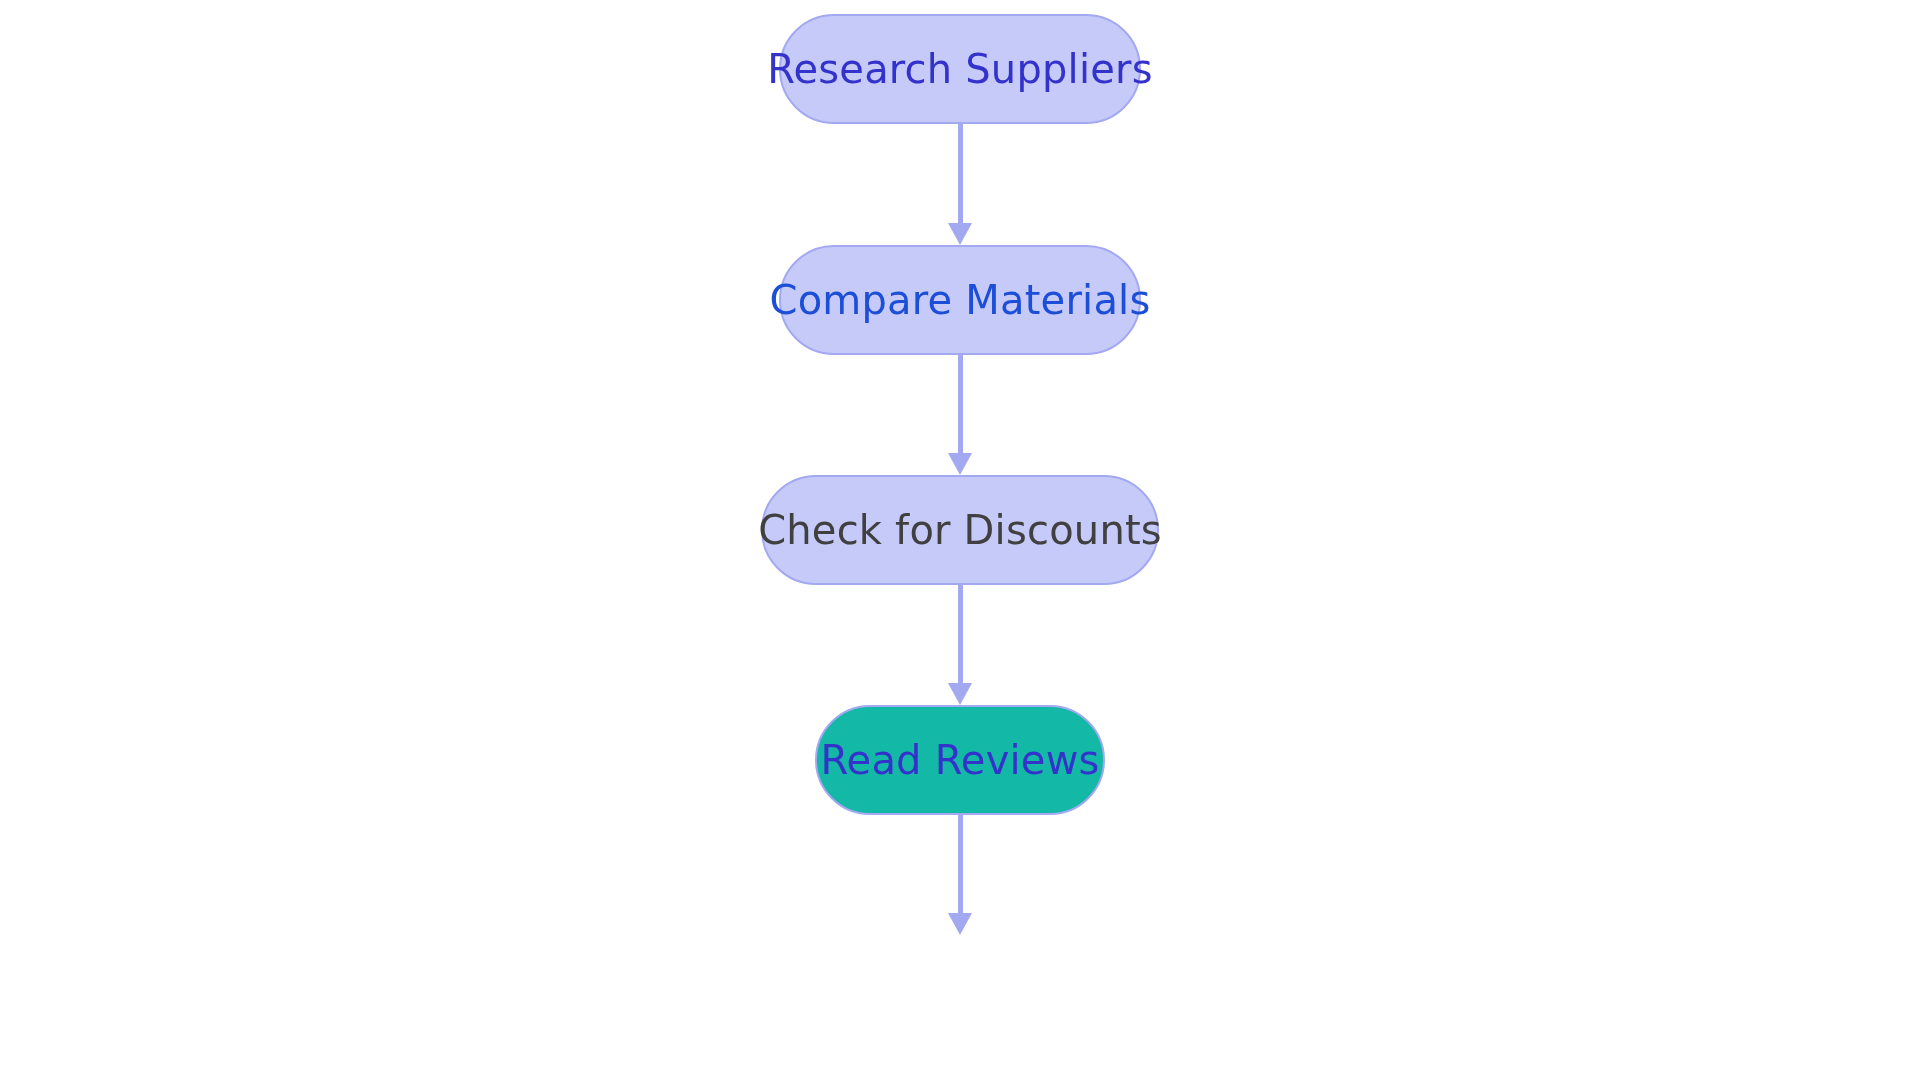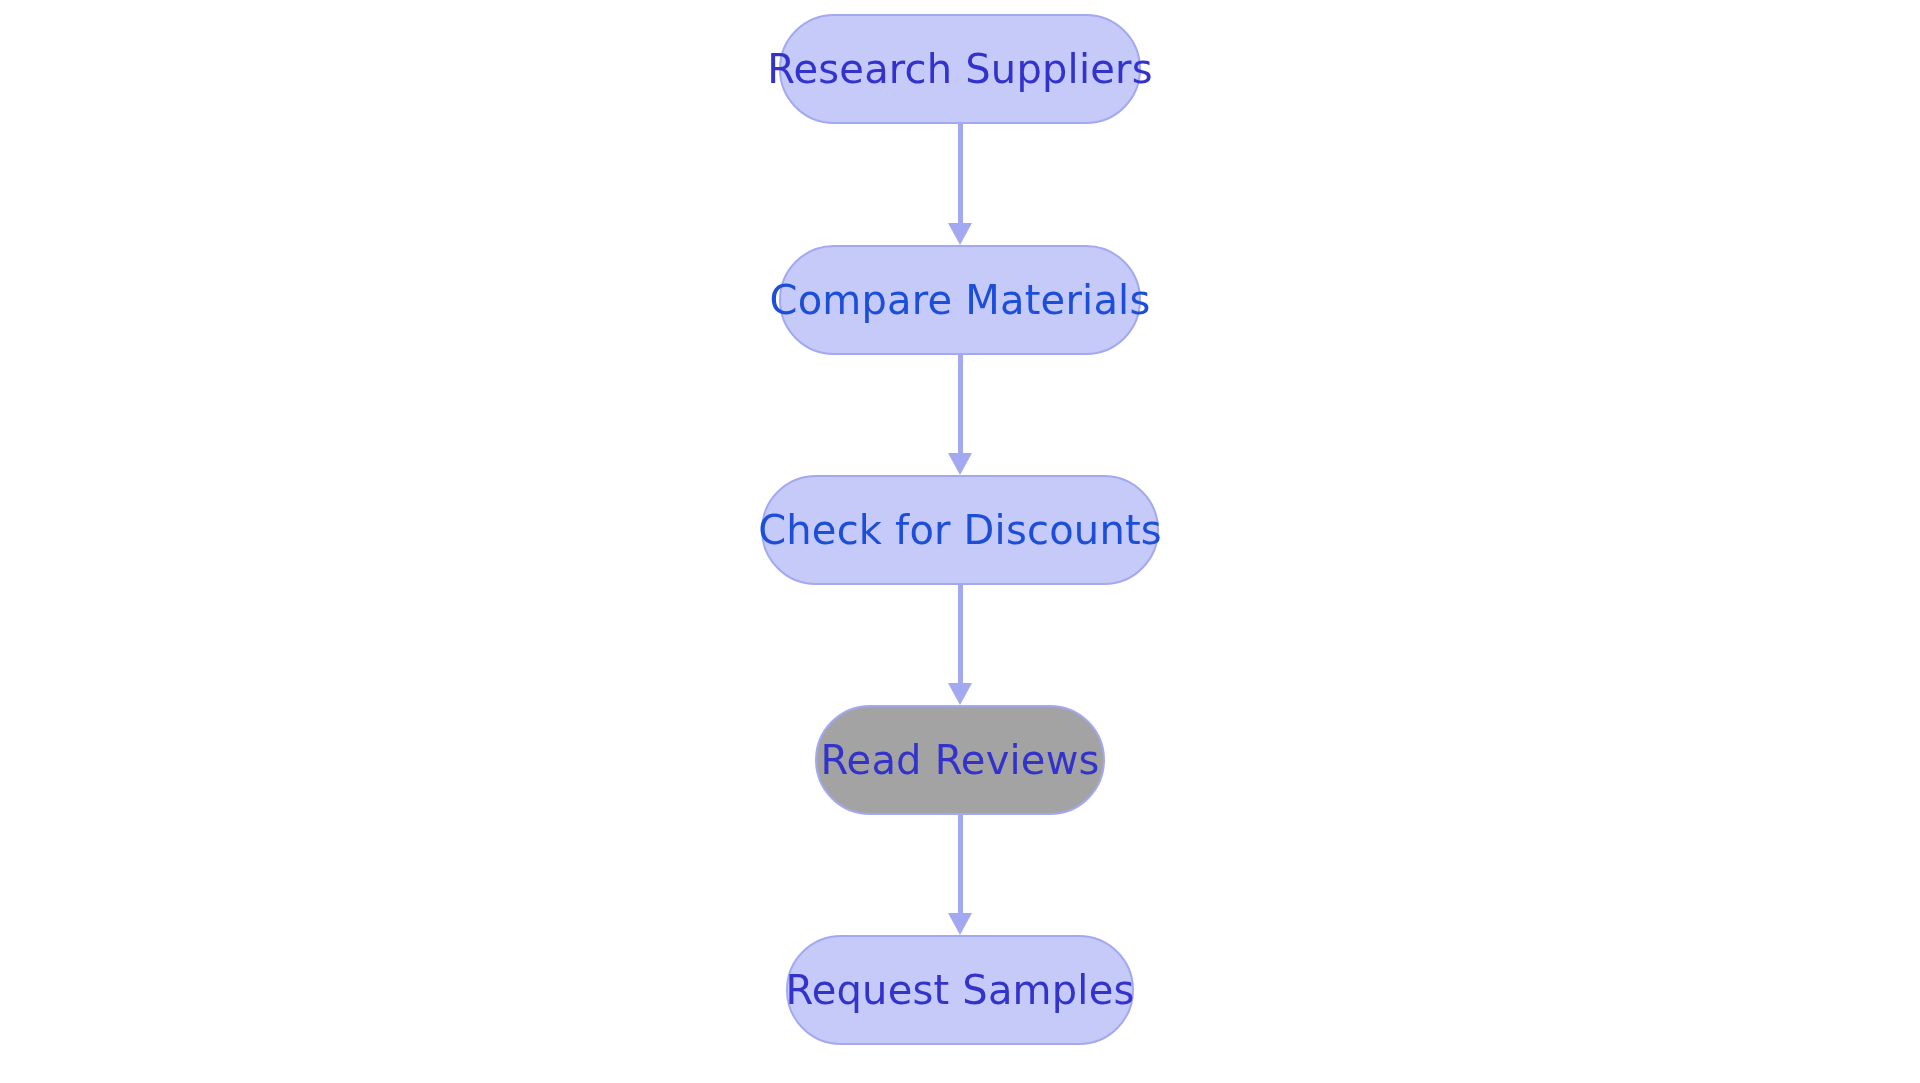--- a/index.html
+++ b/index.html
@@ -97,35 +97,32 @@
     <div class="node" style="width: 362px; background: rgb(197, 202, 249); border-color: rgb(163, 169, 240);">
       <span class="node-label" style="color: #1d4ed8;">Compare Materials</span>
     </div>
 
     <div class="connector" style="height:120px;">
       <div class="connector-line" style="background: rgb(163, 169, 240);"></div>
       <div class="connector-head" style="border-top-color: rgb(163, 169, 240);"></div>
     </div>
 
     <div class="node" style="width: 398px; background: rgb(197, 202, 249); border-color: rgb(163, 169, 240);">
-      <span class="node-label" style="color: #1d4ed8;">Check for Discounts</span>
+      <span class="node-label" style="color: #404040;">Check for Discounts</span>
     </div>
 
     <div class="connector" style="height:120px;">
       <div class="connector-line" style="background: rgb(163, 169, 240);"></div>
       <div class="connector-head" style="border-top-color: rgb(163, 169, 240);"></div>
     </div>
 
-    <div class="node" style="width: 290px; background: #a3a3a3; border-color: rgb(163, 169, 240);">
+    <div class="node" style="width: 290px; background: #14b8a6; border-color: rgb(163, 169, 240);">
       <span class="node-label" style="color: rgb(51, 51, 204);">Read Reviews</span>
     </div>
 
     <div class="connector" style="height:120px;">
       <div class="connector-line" style="background: rgb(163, 169, 240);"></div>
       <div class="connector-head" style="border-top-color: rgb(163, 169, 240);"></div>
     </div>
 
-    <div class="node" style="width: 348px; background: rgb(197, 202, 249); border-color: rgb(163, 169, 240);">
-      <span class="node-label" style="color: rgb(51, 51, 204);">Request Samples</span>
-    </div>
 
   </div>
 </div>
 
 </body></html>

